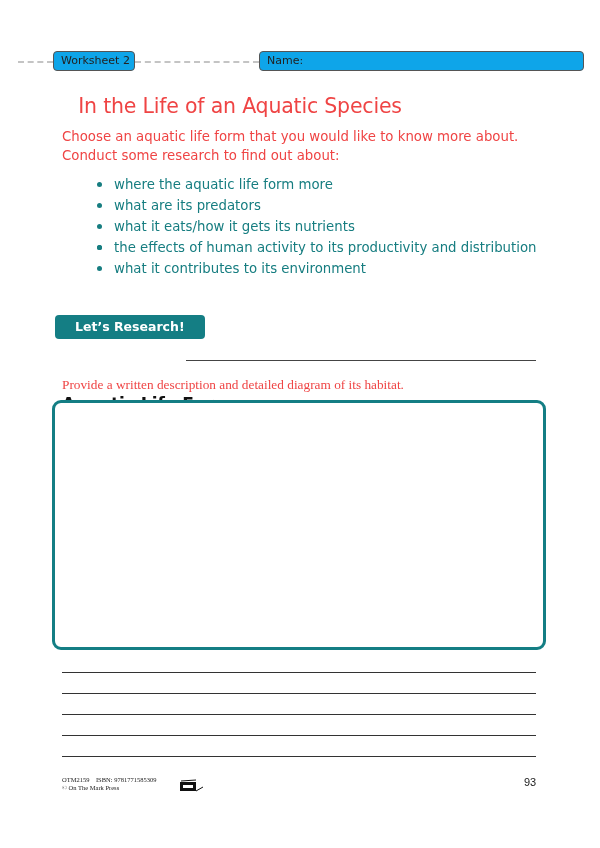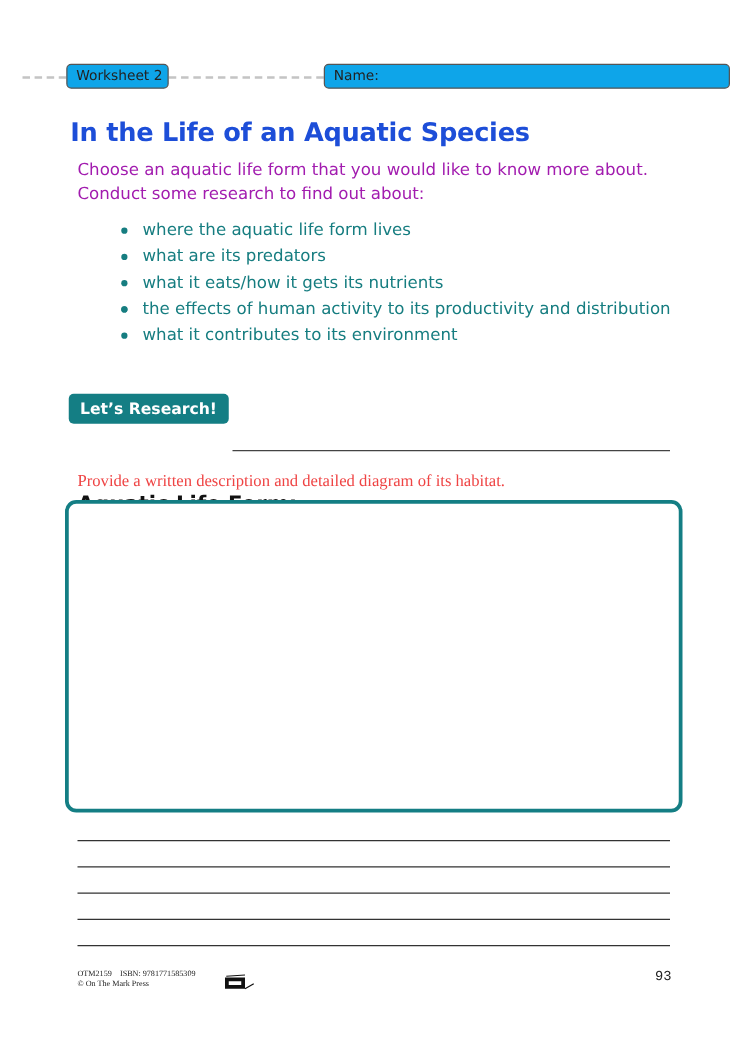--- a/index.html
+++ b/index.html
@@ -1,52 +1,52 @@
 <!DOCTYPE html>
 <html><head>
   <meta charset="utf-8">
   <style>
     html, body { margin: 0; padding: 0; background: #ffffff; }
     body { width: 600px; height: 848px; position: relative; overflow: hidden; font-family: "DejaVu Sans", sans-serif; color: #111; }
     .dash { position: absolute; top: 61px; height: 0; border-top: 2px dashed #c4c4c4; }
     .hdr-box { position: absolute; top: 51px; height: 20px; border: 1.3px solid #555; border-radius: 4px; background: #0ea5e9; box-sizing: border-box; font-size: 11px; line-height: 18px; padding-left: 7px; color: #222; }
-    .title { position: absolute; left: 0; width: 480px; top: 94px; text-align: center; font-size: 20.5px; font-weight: bold; color: #1d4ed8; letter-spacing: -0.2px; }
-    .intro { position: absolute; left: 62px; top: 127px; width: 490px; font-size: 13.3px; line-height: 19px; color: #a21caf; }
+    .title { position: absolute; left: 0; width: 480px; top: 94px; text-align: center; font-size: 20.5px; font-weight: normal; color: #ef4444; letter-spacing: -0.2px; }
+    .intro { position: absolute; left: 62px; top: 127px; width: 490px; font-size: 13.3px; line-height: 19px; color: #ef4444; }
     .bullets { position: absolute; left: 96px; top: 174px; margin: 0; padding: 0; list-style: none; }
     .bullets li { position: relative; font-size: 13.3px; line-height: 21px; color: #167d80; padding-left: 18px; white-space: nowrap; }
     .bullets li .dot { position: absolute; left: 1px; top: 8px; width: 5px; height: 5px; border-radius: 50%; background: #167d80; }
-    .badge { position: absolute; left: 55px; top: 315px; height: 24px; padding: 0 9px; background: #147e84; color: #fff; border-radius: 4px; font-size: 12.5px; font-weight: bold; line-height: 24px; }
+    .badge { position: absolute; left: 55px; top: 315px; height: 24px; padding: 0 20px; background: #147e84; color: #fff; border-radius: 4px; font-size: 12.5px; font-weight: bold; line-height: 24px; }
     .field-label { position: absolute; left: 62px; top: 346px; font-size: 17px; font-weight: bold; color: #111; margin-top: 48px; }
     .field-line { position: absolute; left: 186px; top: 360px; width: 350px; height: 0; border-top: 1.3px solid #444; }
     .prompt { position: absolute; left: 62px; top: 377px; font-size: 13.3px; color: #ef4444; font-family: Liberation Serif, serif; }
     .draw-box { position: absolute; left: 52px; top: 400px; width: 494px; height: 250px; border: 3px solid #147e84; border-radius: 9px; box-sizing: border-box; background: #fff; }
     .wline { position: absolute; left: 62px; width: 474px; height: 0; border-top: 1.3px solid #333; }
     .footer-left { position: absolute; left: 62px; top: 776px; font-family: "Liberation Serif", serif; font-size: 6.5px; line-height: 8px; color: #222; }
-    .page-num { position: absolute; left: 524px; top: 776px; font-family: Liberation Mono, monospace; font-size: 11px; color: #222; }
+    .page-num { position: absolute; left: 524px; top: 776px; font-family: Liberation Sans, sans-serif; font-size: 11px; color: #222; }
     .logo { position: absolute; left: 179px; top: 778px; }
   </style>
 </head>
 <body>
 
 <div class="dash" style="left:18px; width:35px;"></div>
 <div class="dash" style="left:135px; width:124px;"></div>
 <div class="dash" style="left:540px; width:30px;"></div>
 
 <div class="hdr-box" style="left:53px; width:82px;">
   <span>Worksheet 2</span>
 </div>
 <div class="hdr-box" style="left:259px; width:325px;">
   <span>Name:</span>
 </div>
 
 <div class="title">In the Life of an Aquatic Species</div>
 <div class="intro">Choose an aquatic life form that you would like to know more about. Conduct some research to find out about:</div>
 
 <ul class="bullets">
-  <li><span class="dot"></span><span>where the aquatic life form lives</span></li>
+  <li><span class="dot"></span><span>where the aquatic life form more</span></li>
   <li><span class="dot"></span><span>what are its predators</span></li>
   <li><span class="dot"></span><span>what it eats/how it gets its nutrients</span></li>
   <li><span class="dot"></span></li>
   <li><span class="dot"></span><span>the effects of human activity to its productivity and distribution</span></li>
   <li><span class="dot"></span><span>what it contributes to its environment</span></li>
 </ul>
 
 <div class="badge">Let’s Research!</div>
 
 <div class="field-label">Aquatic Life Form:</div>

